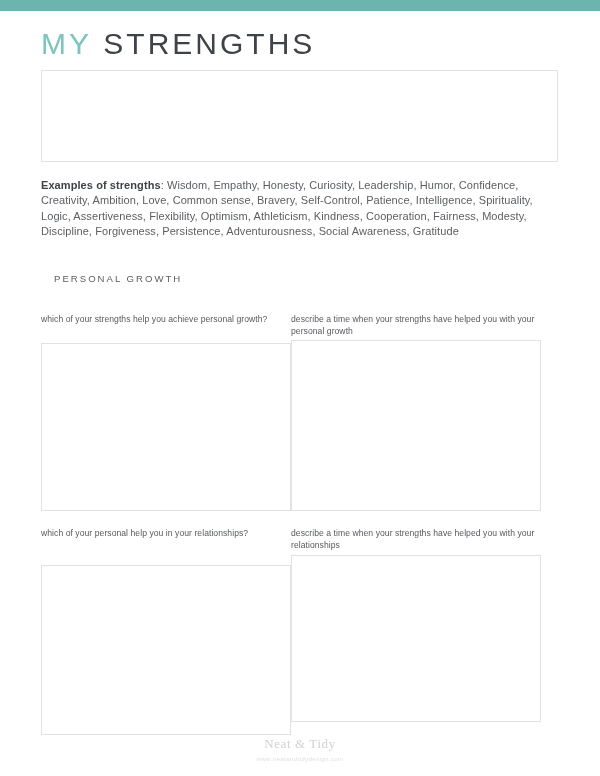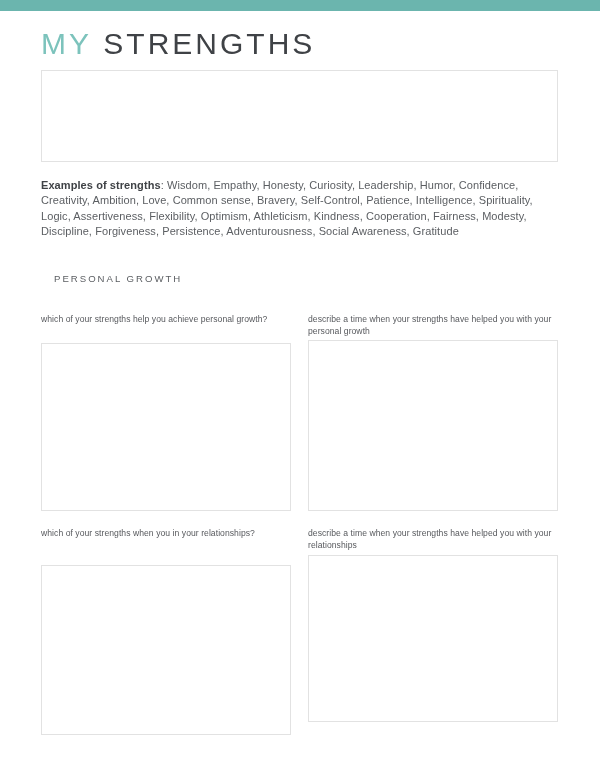--- a/index.html
+++ b/index.html
@@ -109,21 +109,20 @@
     letter-spacing: 2.0px;
     color: #5b5e62;
     text-transform: uppercase;
   }
   .section-personal-growth { padding-top: 20px; }
   .section-relationships  { padding-top: 25px; }
 
   
   .columns {
     display: flex;
-    justify-content: space-between;
     width: 517px;
     padding-top: 16px;
   }
   .column {
     width: 250px;
     display: flex;
     flex-direction: column;
   }
 
   .prompt {
@@ -193,25 +192,29 @@
       <div class="column">
         <p class="prompt">describe a time when your strengths have helped you with your personal growth</p>
         <textarea class="answer-box box-growth-right" style="resize: none; outline: none; font-family: &quot;Liberation Sans&quot;, sans-serif; font-size: 9px; color: rgb(87, 89, 93); padding: 6px;" placeholder=""></textarea>
       </div>
     </div>
 
     
 
     <div class="columns">
       <div class="column">
-        <p class="prompt">which of your strengths when you in your relationships?</p>
+        <p class="prompt">which of your personal help you in your relationships?</p>
         <textarea class="answer-box box-rel-left" style="resize: none; outline: none; font-family: &quot;Liberation Sans&quot;, sans-serif; font-size: 9px; color: rgb(87, 89, 93); padding: 6px;" placeholder=""></textarea>
       </div>
       <div class="column">
         <p class="prompt">describe a time when your strengths have helped you with your relationships</p>
         <textarea class="answer-box box-rel-right" style="resize: none; outline: none; font-family: &quot;Liberation Sans&quot;, sans-serif; font-size: 9px; color: rgb(87, 89, 93); padding: 6px;" placeholder=""></textarea>
       </div>
     </div>
 
   </div>
 
+  <div class="footer">
+    <p class="footer-brand">Neat &amp; Tidy</p>
+    <p class="footer-url">www.neatandtidydesign.com</p>
+  </div>
 
 </div>
 
 </body></html>

